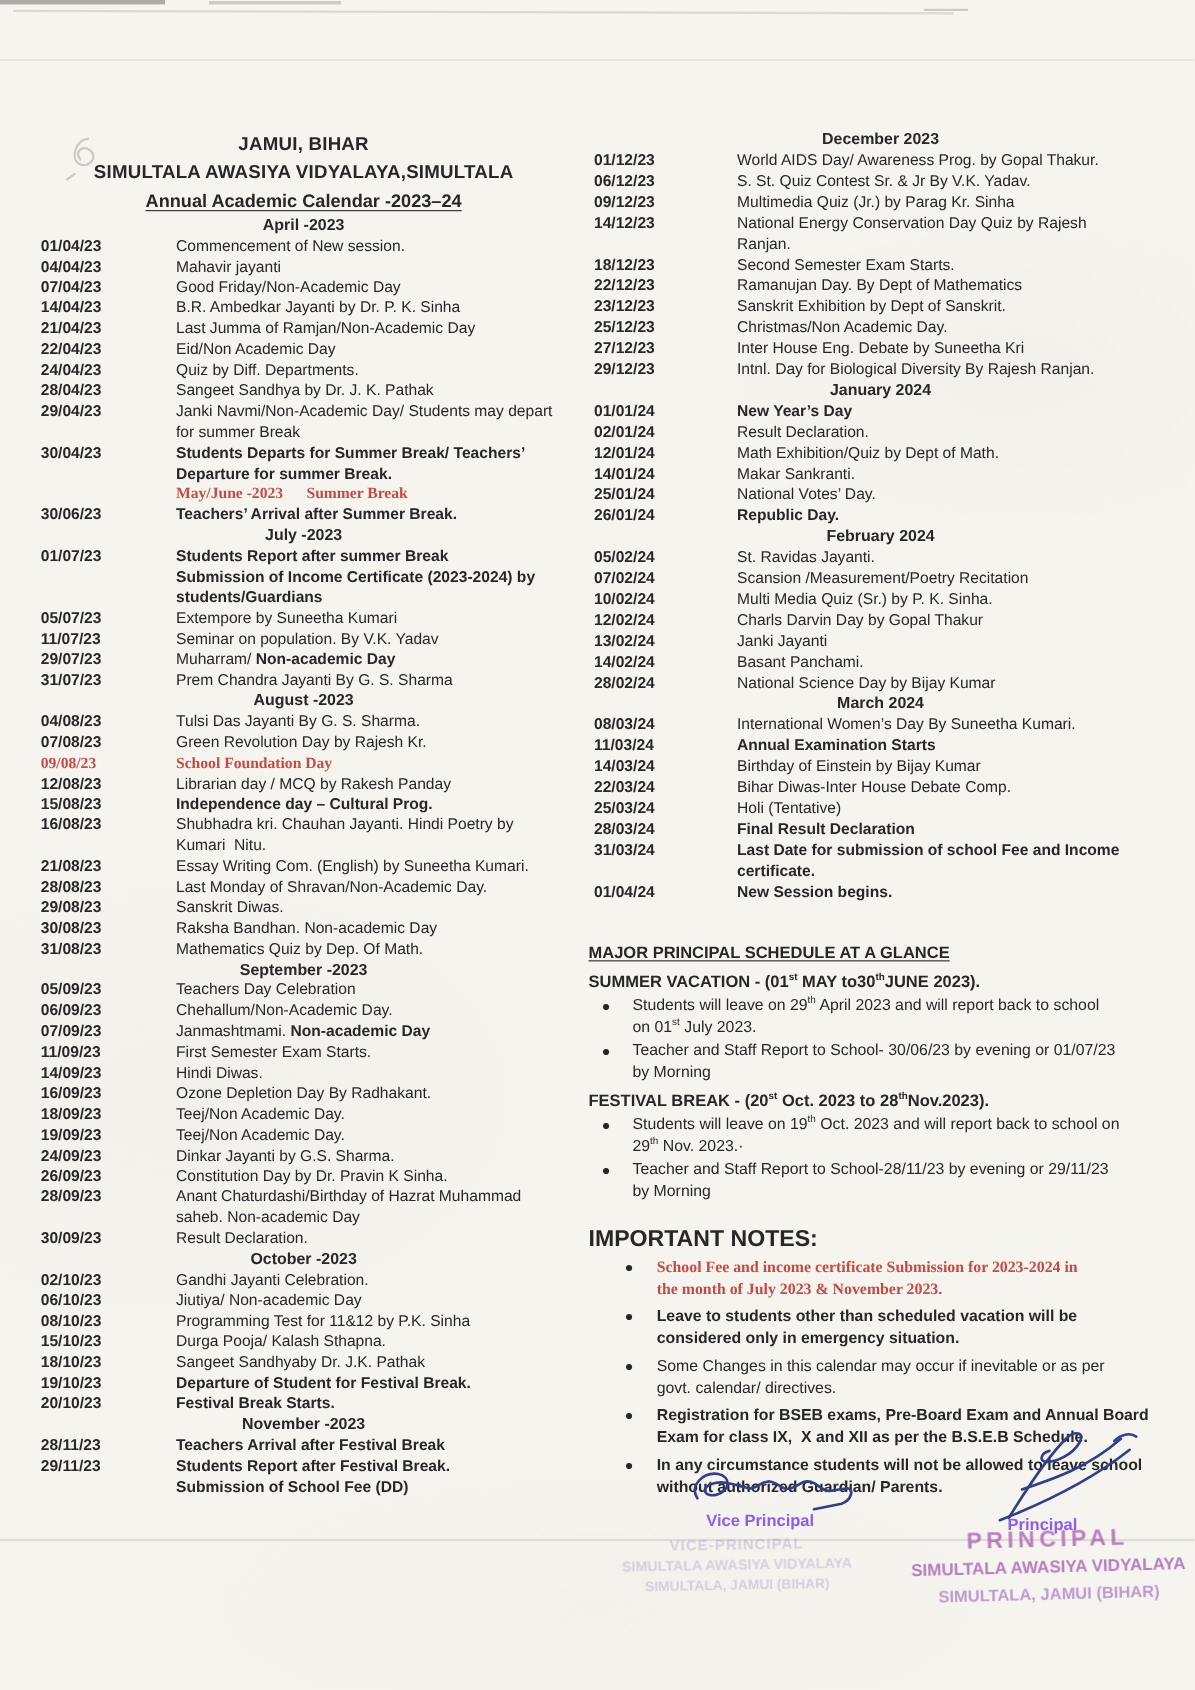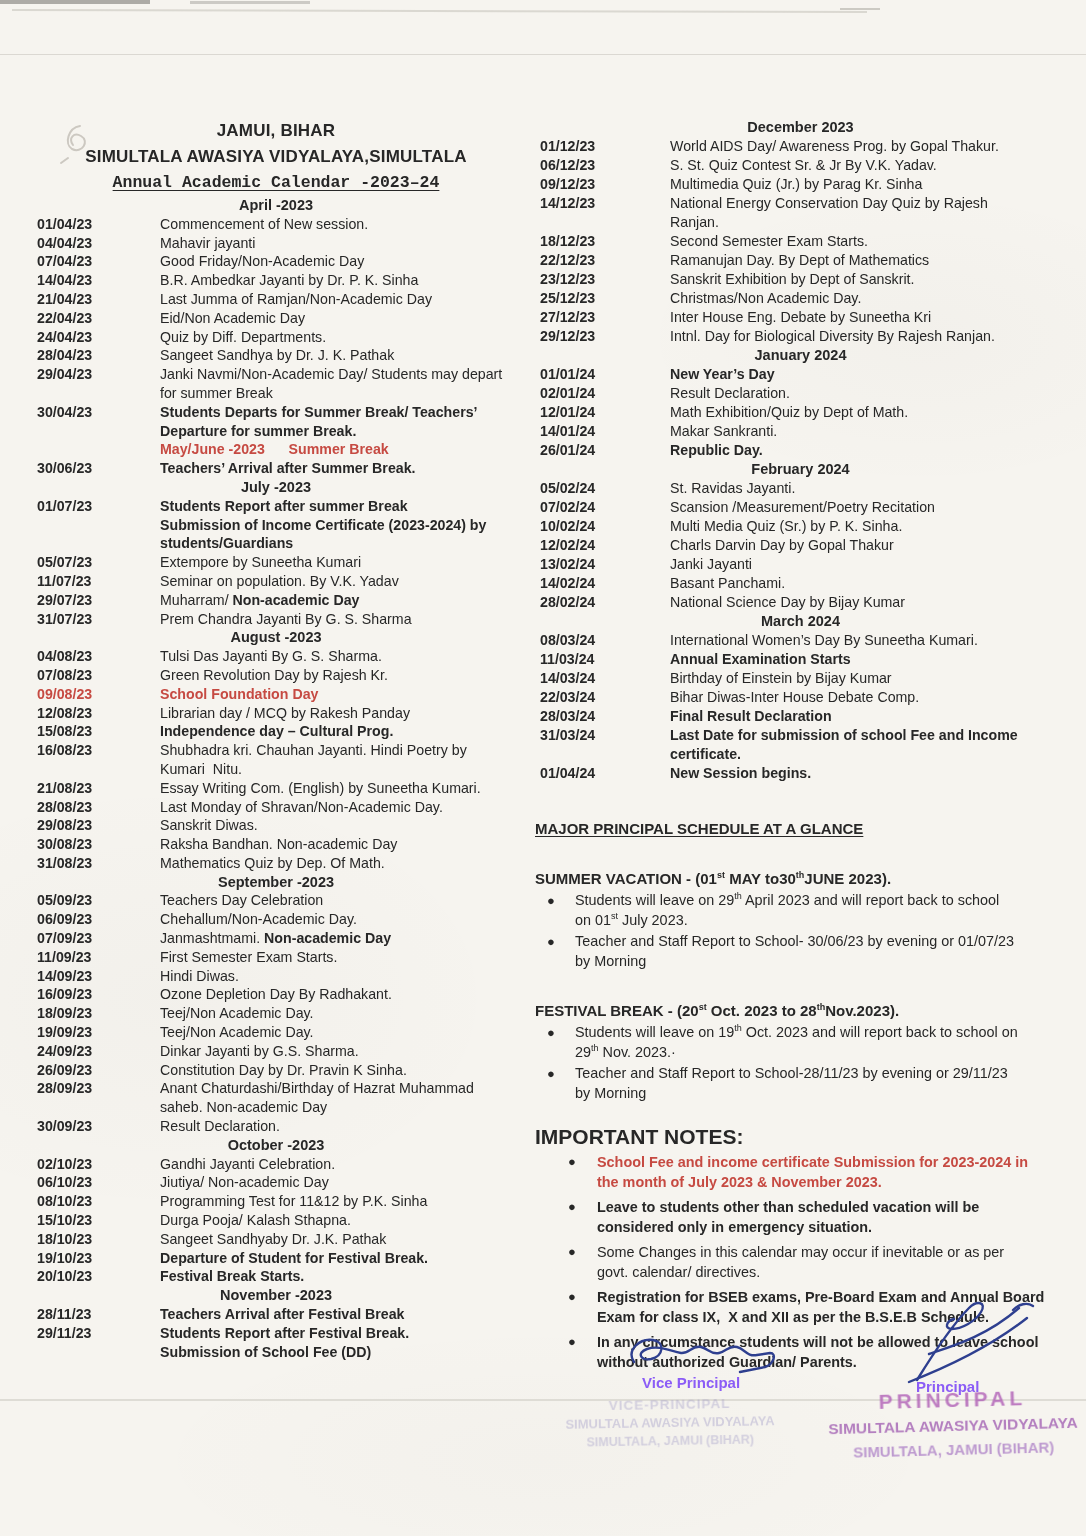--- a/index.html
+++ b/index.html
@@ -20,37 +20,37 @@
   .edge-dash1{left:0;top:0;width:150px;height:4px;background:#55534e;opacity:.45;}
   .edge-dash2{left:190px;top:1px;width:120px;height:3px;background:#6b6962;opacity:.3;}
   .edge-dash3{left:840px;top:8px;width:40px;height:2px;background:#9a968e;opacity:.45;}
   .fold-line{left:0;top:1399px;width:1086px;height:2px;background:#dcd9d2;opacity:.9;}
   .doodle{left:48px;top:118px;}
   
   .left-col{left:30px;top:118px;width:492px;}
   .right-col{left:535px;top:118px;width:531px;}
   
   .school-title{text-align:center;font-size:17px;font-weight:700;line-height:26px;letter-spacing:.2px;}
-  .subtitle{text-align:center;font-size:16.5px;font-weight:700;line-height:26px;font-family:Liberation Mono, monospace;}
+  .subtitle{text-align:center;font-size:16.5px;font-weight:700;line-height:26px;}
   .subtitle span{text-decoration:underline;text-underline-offset:3px;}
   
   .cal{font-size:14.2px;}
   .month-header{text-align:center;font-weight:700;font-size:14.5px;line-height:18.8px;}
   .cal-row{display:flex;line-height:18.8px;}
   .right-col .cal-row, .right-col .month-header{line-height:19px;}
   .cal-date{flex:0 0 123px;padding-left:7px;font-weight:700;}
   .right-col .cal-date{flex:0 0 130px;padding-left:5px;}
   .cal-desc{flex:1;white-space:pre-wrap;}
   .b{font-weight:700;}
-  .red{color:var(--accent-red,#c64a42);}
+  .red{color:var(--accent-red,#c64a42);font-family:Liberation Serif, serif;}
   sup{font-size:9px;line-height:0;vertical-align:super;}
   
   .vac-heading-main{margin-top:36px;font-weight:700;font-size:15px;line-height:20px;}
   .vac-heading-main span{text-decoration:underline;text-underline-offset:2px;}
-  .vac-block{margin-top:29px;font-size:14.4px;}
+  .vac-block{margin-top:5px;font-size:14.4px;}
   .vac-block .vac-heading{font-weight:700;font-size:15px;line-height:21px;white-space:pre-wrap;}
   .bullet{display:flex;line-height:19.5px;white-space:pre-wrap;margin-top:2px;}
   .bullet .dot{flex:0 0 28px;margin-left:12px;font-size:13px;}
   .notes-heading{margin-top:24px;font-weight:700;font-size:21px;line-height:20px;}
   .note-bullet{display:flex;line-height:20px;white-space:pre-wrap;margin-top:5px;font-size:14.4px;}
   .note-bullet .dot{flex:0 0 29px;margin-left:33px;font-size:13px;}
   
   .sig-ink{stroke:var(--ink-blue,#2e3f8f);stroke-width:2.4;fill:none;stroke-linecap:round;}
   .sig-label{font-weight:700;font-size:15px;color:#8b5cf6;}
   .stamp{text-align:center;font-weight:700;}
@@ -348,20 +348,24 @@
       </div>
       <div class="cal-row">
         <span class="cal-date">12/01/24</span>
         <span class="cal-desc">Math Exhibition/Quiz by Dept of Math.</span>
       </div>
       <div class="cal-row">
         <span class="cal-date">14/01/24</span>
         <span class="cal-desc">Makar Sankranti.</span>
       </div>
       <div class="cal-row">
+        <span class="cal-date">25/01/24</span>
+        <span class="cal-desc">National Votes’ Day.</span>
+      </div>
+      <div class="cal-row">
         <span class="cal-date">26/01/24</span>
         <span class="cal-desc b">Republic Day.</span>
       </div>
       <div class="month-header">February 2024</div>
       <div class="cal-row">
         <span class="cal-date">05/02/24</span>
         <span class="cal-desc">St. Ravidas Jayanti.</span>
       </div>
       <div class="cal-row">
         <span class="cal-date">07/02/24</span>
@@ -396,20 +400,24 @@
         <span class="cal-date">11/03/24</span>
         <span class="cal-desc b">Annual Examination Starts</span>
       </div>
       <div class="cal-row">
         <span class="cal-date">14/03/24</span>
         <span class="cal-desc">Birthday of Einstein by Bijay Kumar</span>
       </div>
       <div class="cal-row">
         <span class="cal-date">22/03/24</span>
         <span class="cal-desc">Bihar Diwas-Inter House Debate Comp.</span>
+      </div>
+      <div class="cal-row">
+        <span class="cal-date">25/03/24</span>
+        <span class="cal-desc">Holi (Tentative)</span>
       </div>
       <div class="cal-row">
         <span class="cal-date">28/03/24</span>
         <span class="cal-desc b">Final Result Declaration</span>
       </div>
       <div class="cal-row">
         <span class="cal-date">31/03/24</span>
         <span class="cal-desc b">Last Date for submission of school Fee and Income
 certificate.</span>
       </div>

